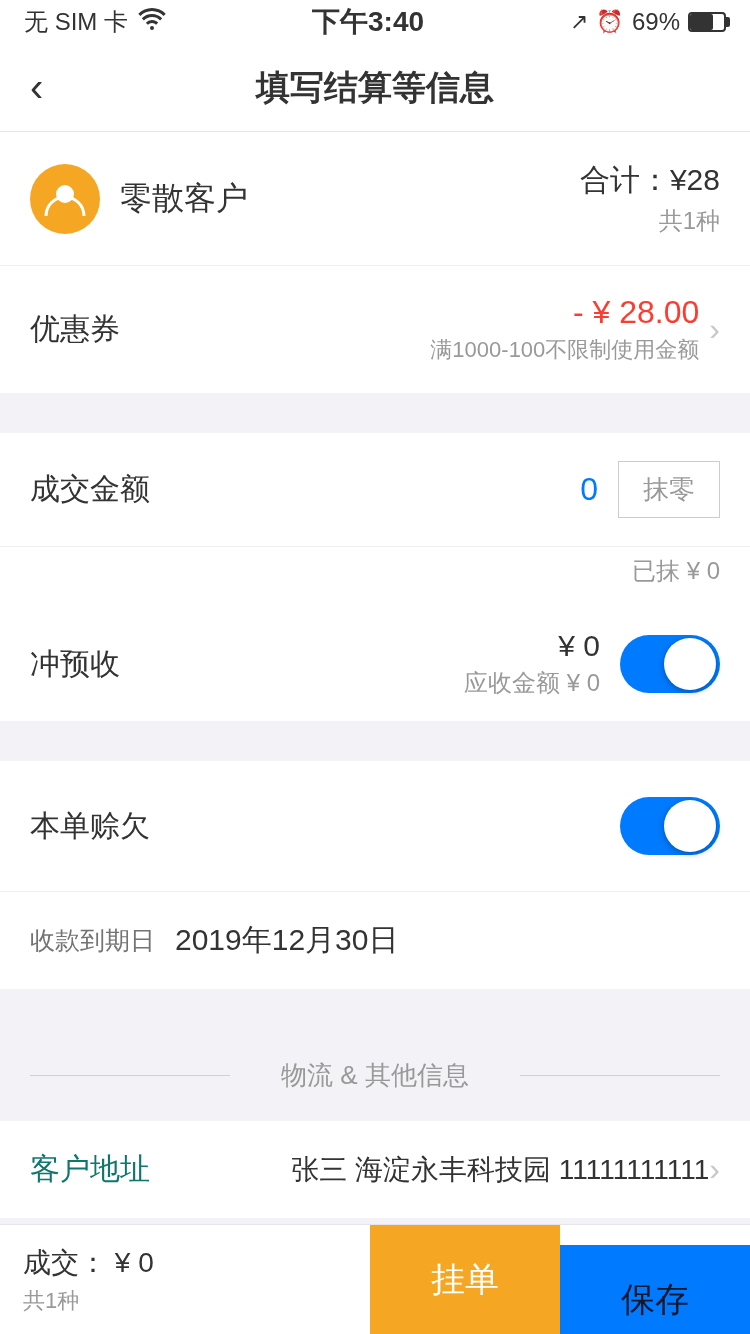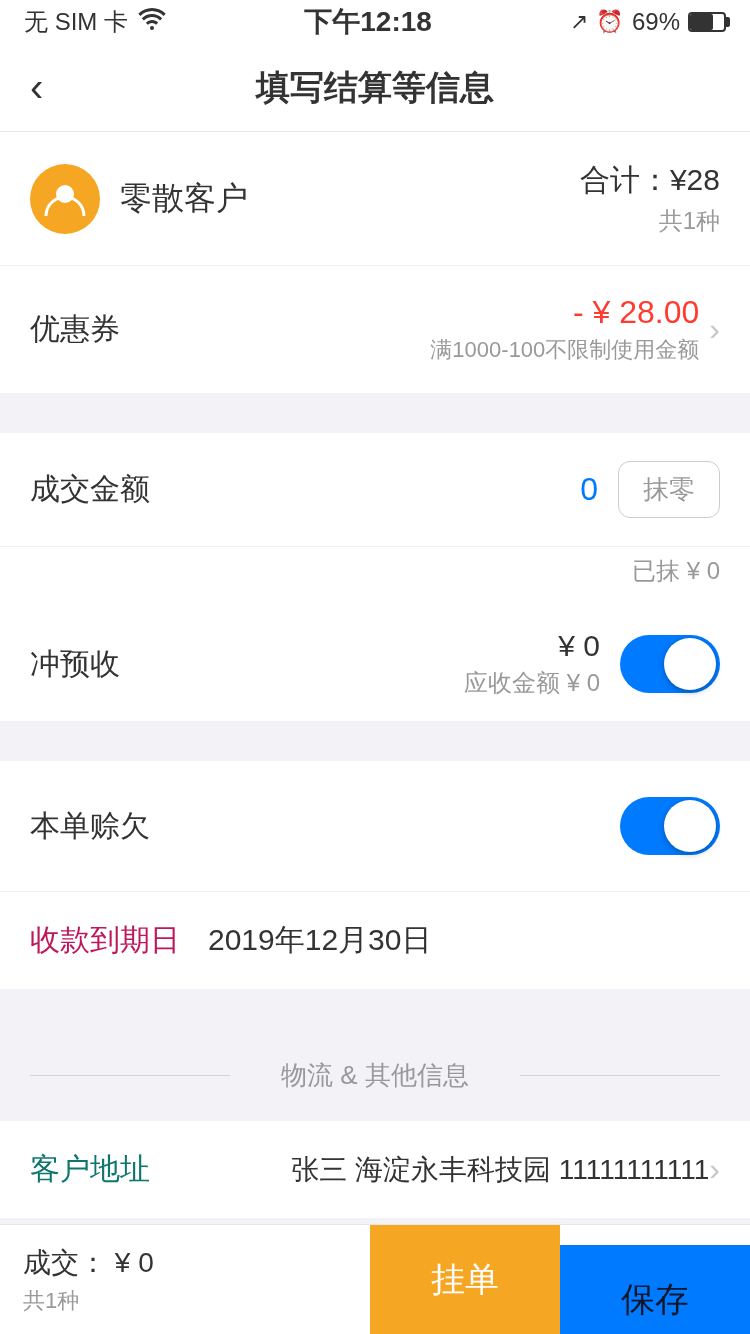--- a/index.html
+++ b/index.html
@@ -162,21 +162,21 @@
       gap: 20px;
     }
     .amount-value {
       font-size: 32px;
       color: #007aff;
       min-width: 40px;
       text-align: right;
     }
     .round-zero-btn {
       border: 1px solid #ccc;
-      border-radius: 12px;
+      border-radius: 0;
       padding: 10px 24px;
       font-size: 26px;
       color: #999;
       background: #fff;
       cursor: pointer;
     }
 
     .form-row-sub {
       display: flex;
       justify-content: flex-end;
@@ -255,23 +255,23 @@
 
     
     .due-date-row {
       display: flex;
       align-items: center;
       padding: 28px 30px;
       background: #fff;
       border-top: 1px solid #f0f0f0;
     }
     .due-date-label {
-      font-size: 30px;
-      color: #be185d;
-      margin-right: 28px;
+      font-size: 25px;
+      color: #737373;
+      margin-right: 20px;
     }
     .due-date-value {
       font-size: 30px;
       color: #333;
     }
 
     
     .logistics-header {
       background: #f2f2f7;
       text-align: center;
@@ -374,21 +374,21 @@
 
 <div class="status-bar">
   <div class="status-left">
     <span>无 SIM 卡</span>
     <span>
       <svg width="28" height="22" viewBox="0 0 28 22" fill="none">
         <path d="M14 18a2 2 0 1 1 0 4 2 2 0 0 1 0-4zm0-6c2.4 0 4.6 1 6.2 2.6l-2.1 2.1A5.5 5.5 0 0 0 14 15a5.5 5.5 0 0 0-4.1 1.8l-2.1-2.1A8.3 8.3 0 0 1 14 12zm0-6c4 0 7.6 1.6 10.2 4.3l-2.1 2.1A11 11 0 0 0 14 9a11 11 0 0 0-8.1 3.5L3.8 10.3A14 14 0 0 1 14 6zm0-6C19.4 0 24.2 2.2 27.7 5.8l-2.1 2.1A17.6 17.6 0 0 0 14 3 17.6 17.6 0 0 0 2.4 7.9L.3 5.8A20.9 20.9 0 0 1 14 0z" fill="#333"></path>
       </svg>
     </span>
   </div>
-  <div class="status-center">下午12:18</div>
+  <div class="status-center">下午3:40</div>
   <div class="status-right">
     <span style="font-size:22px;">↗</span>
     <span style="font-size:22px;">⏰</span>
     <span>69%</span>
     <span style="display:inline-block;width:38px;height:20px;border:2px solid #333;border-radius:4px;position:relative;vertical-align:middle;">
       <span style="display:block;width:69%;height:100%;background:#333;border-radius:2px;"></span>
       <span style="position:absolute;right:-6px;top:50%;transform:translateY(-50%);width:4px;height:10px;background:#333;border-radius:0 2px 2px 0;"></span>
     </span>
   </div>
 </div>

